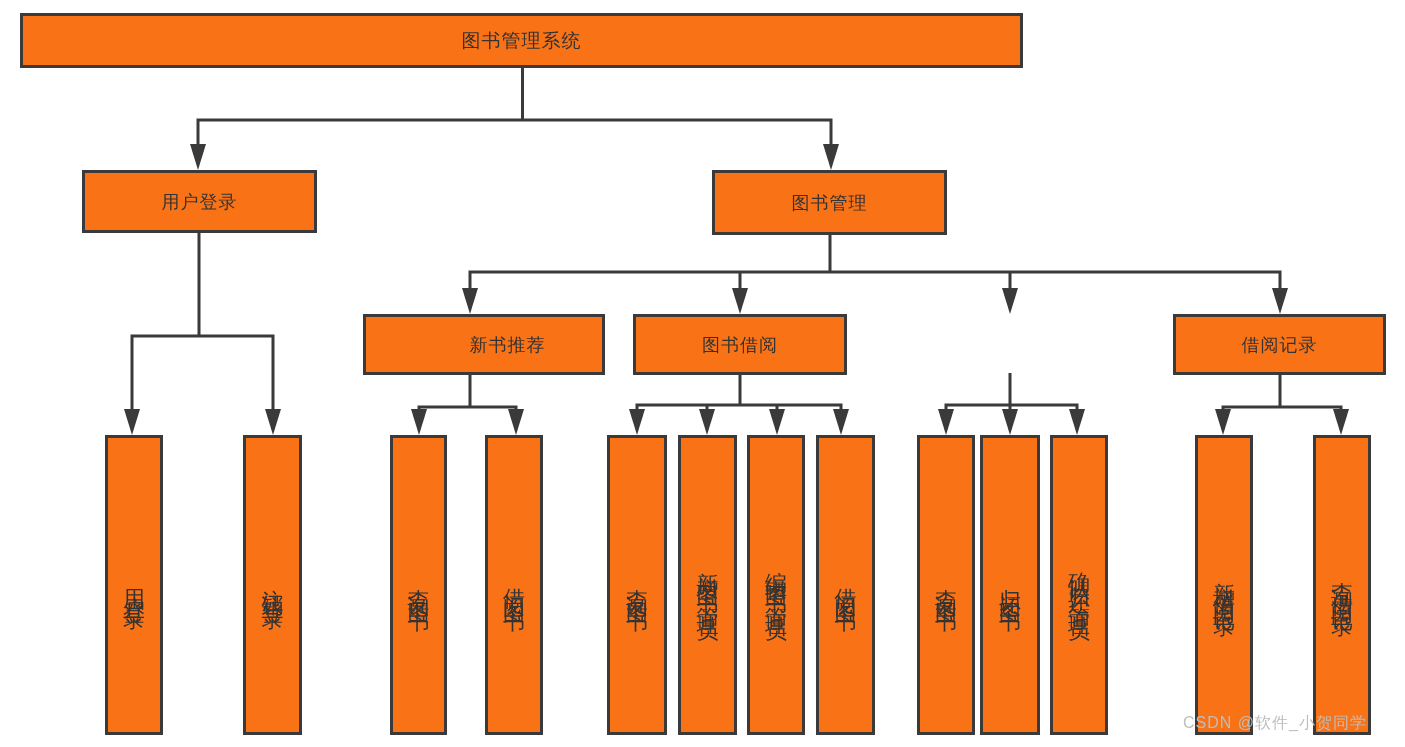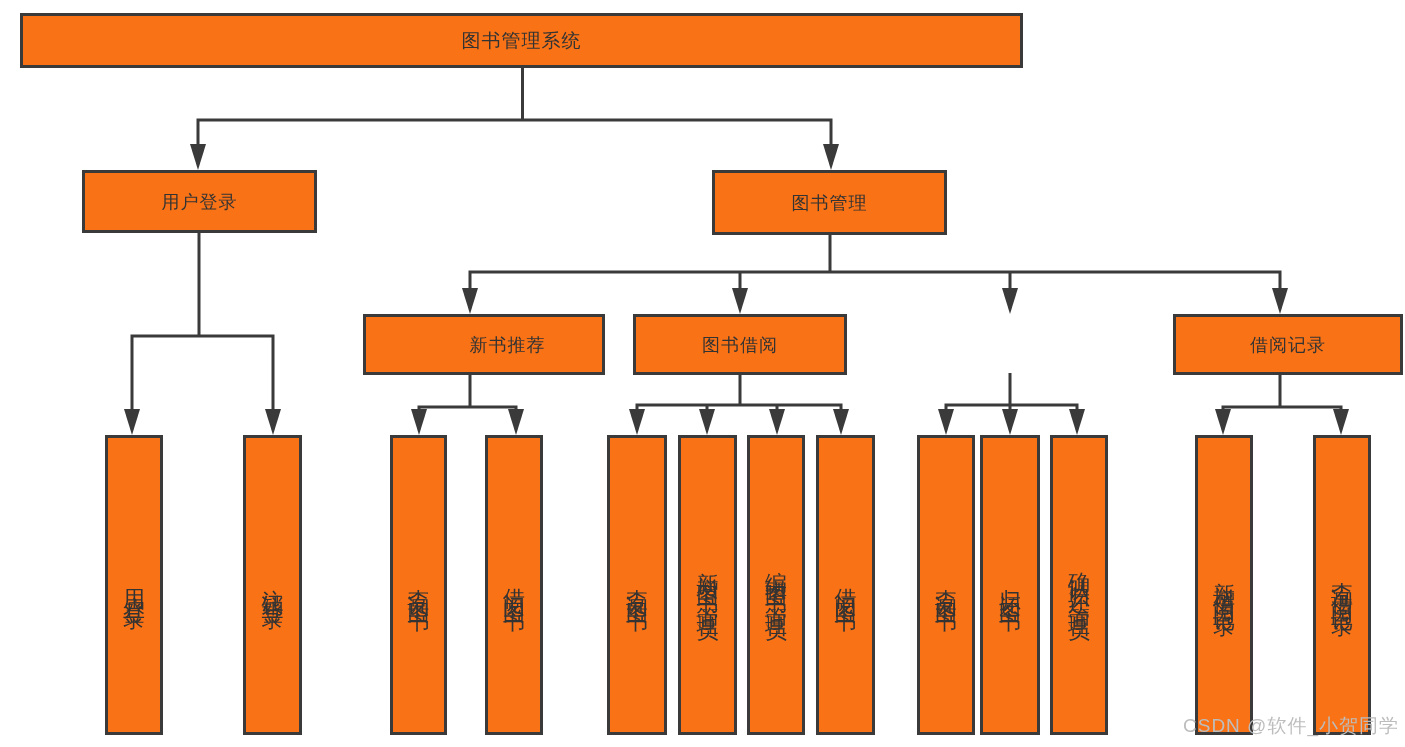--- a/index.html
+++ b/index.html
@@ -49,41 +49,41 @@
     letter-spacing: 7px;
     line-height: 1;
   }
   
   #root-box   { left: 20px;   top: 13px;  width: 1003px; height: 55px; }
   #n-login    { left: 82px;   top: 170px; width: 235px;  height: 63px; }
   #n-mgmt     { left: 712px;  top: 170px; width: 235px;  height: 65px; }
   #n-newbook  { left: 363px;  top: 314px; width: 242px;  height: 61px; padding-left: 47px; }
   #n-borrow   { left: 633px;  top: 314px; width: 214px;  height: 61px; }
   #n-current  { left: 903px;  top: 314px; width: 214px;  height: 61px; }
-  #n-records  { left: 1173px; top: 314px; width: 230px;  height: 61px; }
+  #n-records  { left: 1173px; top: 314px; width: 213px;  height: 61px; }
 
   #lf-a1 { left: 105px;  width: 58px; }
   #lf-a2 { left: 243px;  width: 59px; }
   #lf-b1 { left: 390px;  width: 57px; }
   #lf-b2 { left: 485px;  width: 58px; }
   #lf-c1 { left: 607px;  width: 60px; }
   #lf-c2 { left: 678px;  width: 59px; }
   #lf-c3 { left: 747px;  width: 58px; }
   #lf-c4 { left: 816px;  width: 59px; }
   #lf-d1 { left: 917px;  width: 58px; }
   #lf-d2 { left: 980px;  width: 60px; }
   #lf-d3 { left: 1050px; width: 58px; }
   #lf-e1 { left: 1195px; width: 58px; }
   #lf-e2 { left: 1313px; width: 58px; }
 
   .watermark {
     position: absolute;
     left: 1183px;
     top: 713px;
-    font-size: 19px;
+    font-size: 16px;
     color: #bdbdbd;
     letter-spacing: 1px;
     z-index: 10;
     white-space: nowrap;
   }
 </style>
 </head>
 <body>
 
 <div class="canvas">

